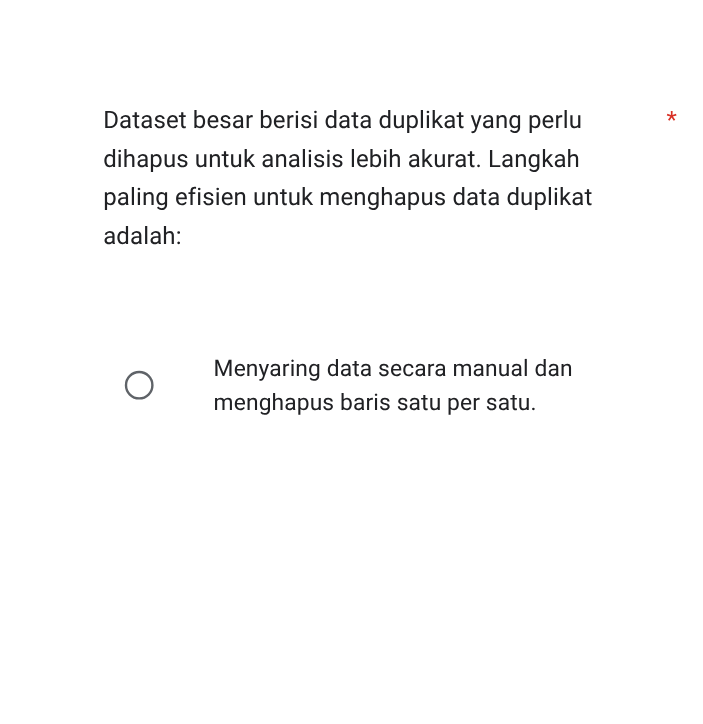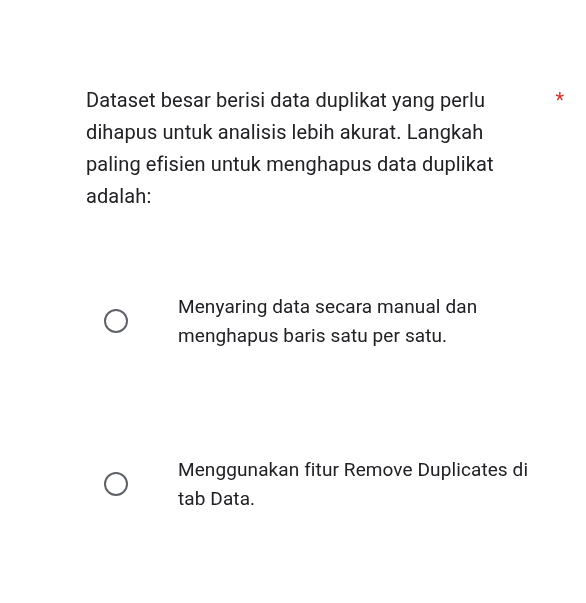--- a/index.html
+++ b/index.html
@@ -28,22 +28,22 @@
     letter-spacing: 0.1px;
   }
   .required-asterisk {
     color: #d93025;
     font-size: 20px;
     margin-left: 6px;
     line-height: 1.6;
   }
   .options {
     display: flex;
-    flex-direction: column;
-    gap: 40px;
+    flex-direction: row;
+    gap: 27px;
     padding-left: 2px;
   }
   .option {
     display: flex;
     align-items: center;
     gap: 18px;
   }
   .radio-outer {
     width: 24px;
     height: 24px;
@@ -69,20 +69,16 @@
   <div class="required-asterisk">*</div>
 </div>
 
 <div class="options">
 
   <label class="option">
     <span class="radio-outer"></span>
     <span class="option-label">Menyaring data secara manual dan menghapus baris satu per satu.</span>
   </label>
 
-  <label class="option">
-    <span class="radio-outer"></span>
-    <span class="option-label">Menggunakan fitur Remove Duplicates di tab Data.</span>
-  </label>
 
 
 
 </div>
 
 </body></html>

